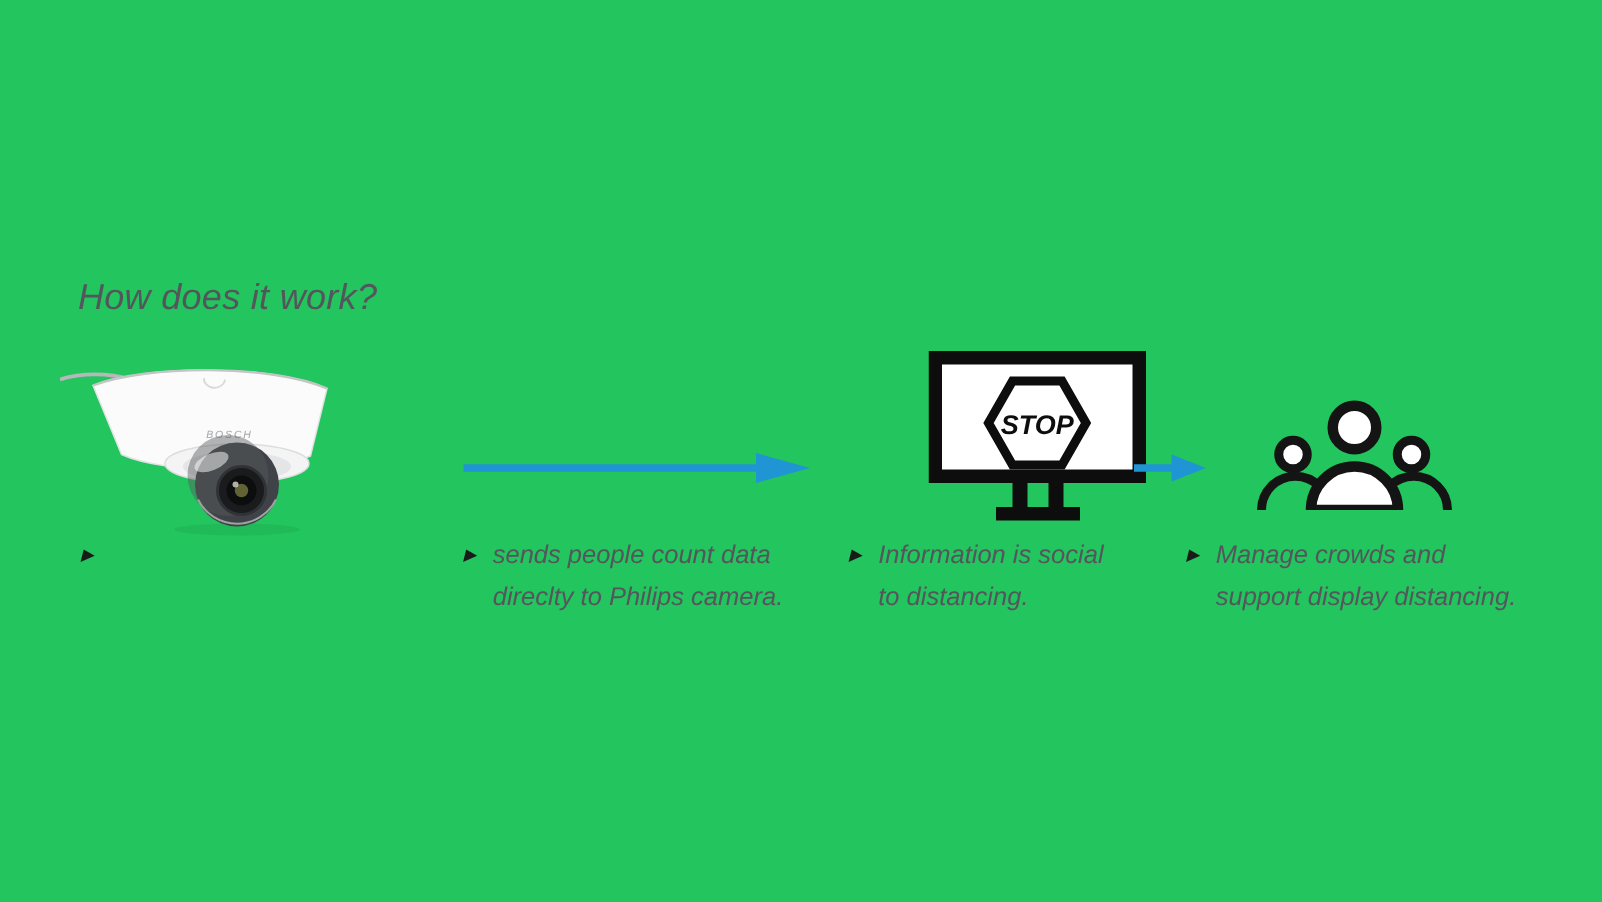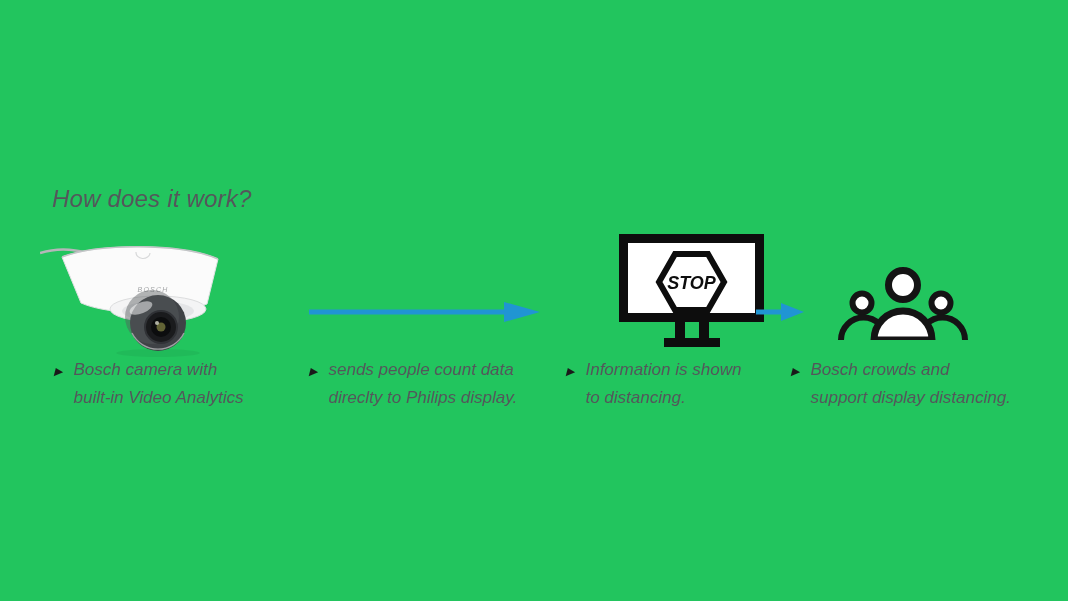--- a/index.html
+++ b/index.html
@@ -128,43 +128,39 @@
       <circle cx="105" cy="41" r="9.5" fill="#ffffff" stroke="#141414" stroke-width="6"></circle>
       <path d="M 84 78 A 22.5 22.5 0 0 1 129 78" fill="none" stroke="#141414" stroke-width="6"></path>
 
       <path d="M 38 78 A 29 29 0 0 1 96 78 Z" fill="#ffffff" stroke="#141414" stroke-width="7"></path>
       <circle cx="67" cy="23" r="14.5" fill="#ffffff" stroke="#141414" stroke-width="7"></circle>
     </svg>
   </div>
 
   <div class="caption cap-1">
     <span class="bullet">▶</span>
-    <span>
-      <span>Bosch camera with</span><br>
-      <span>built-in Video Analytics</span>
-    </span>
   </div>
 
   <div class="caption cap-2">
     <span class="bullet">▶</span>
     <span>
       <span>sends people count data</span><br>
-      <span>direclty to Philips display.</span>
+      <span>direclty to Philips camera.</span>
     </span>
   </div>
 
   <div class="caption cap-3">
     <span class="bullet">▶</span>
     <span>
-      <span>Information is shown</span><br>
+      <span>Information is social</span><br>
       <span>to distancing.</span>
     </span>
   </div>
 
   <div class="caption cap-4">
     <span class="bullet">▶</span>
     <span>
-      <span>Bosch crowds and</span><br>
+      <span>Manage crowds and</span><br>
       <span>support display distancing.</span>
     </span>
   </div>
 
 </div>
 
 </body></html>

